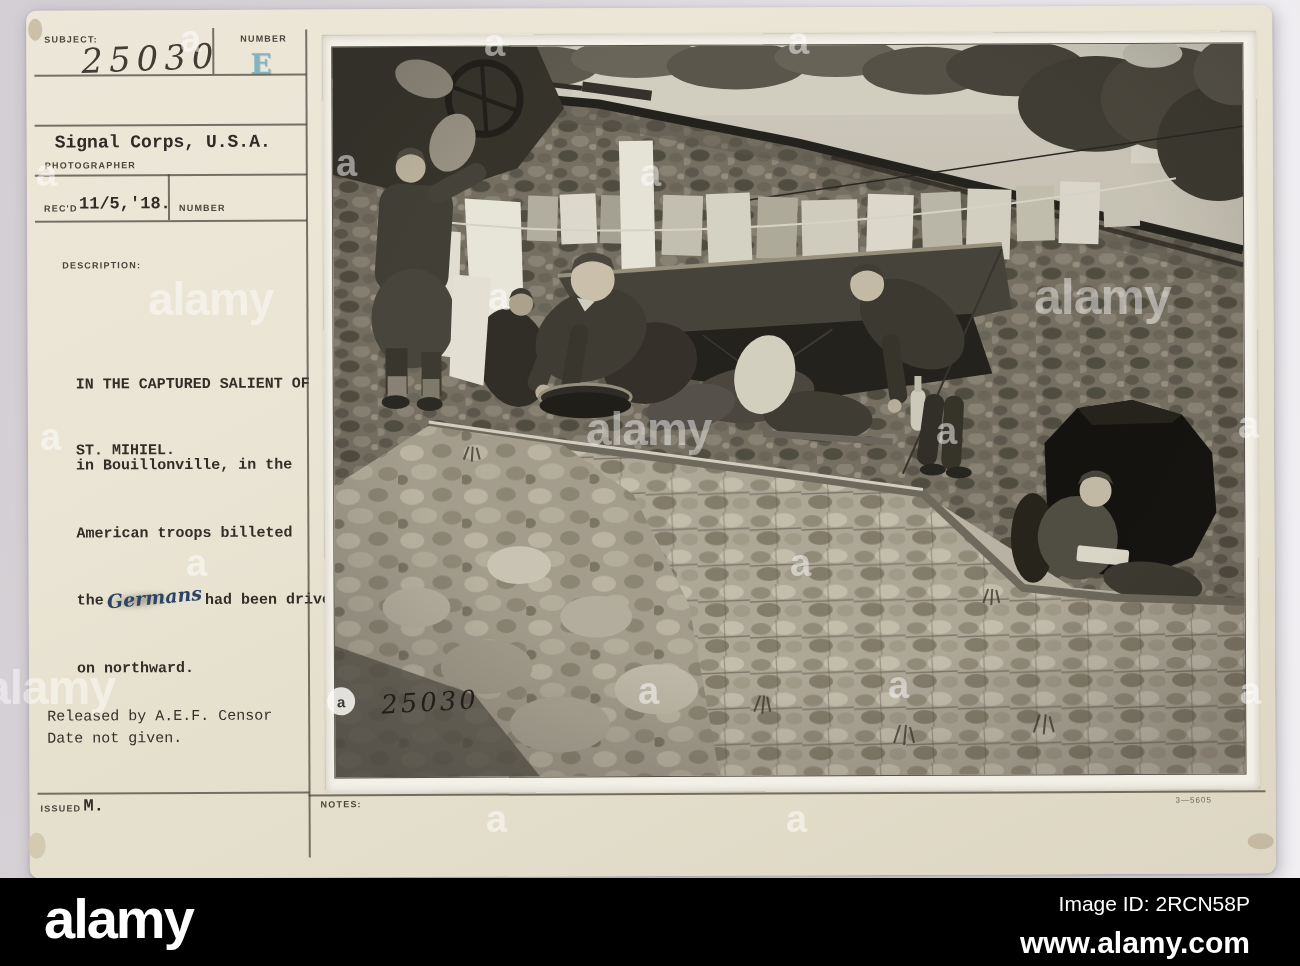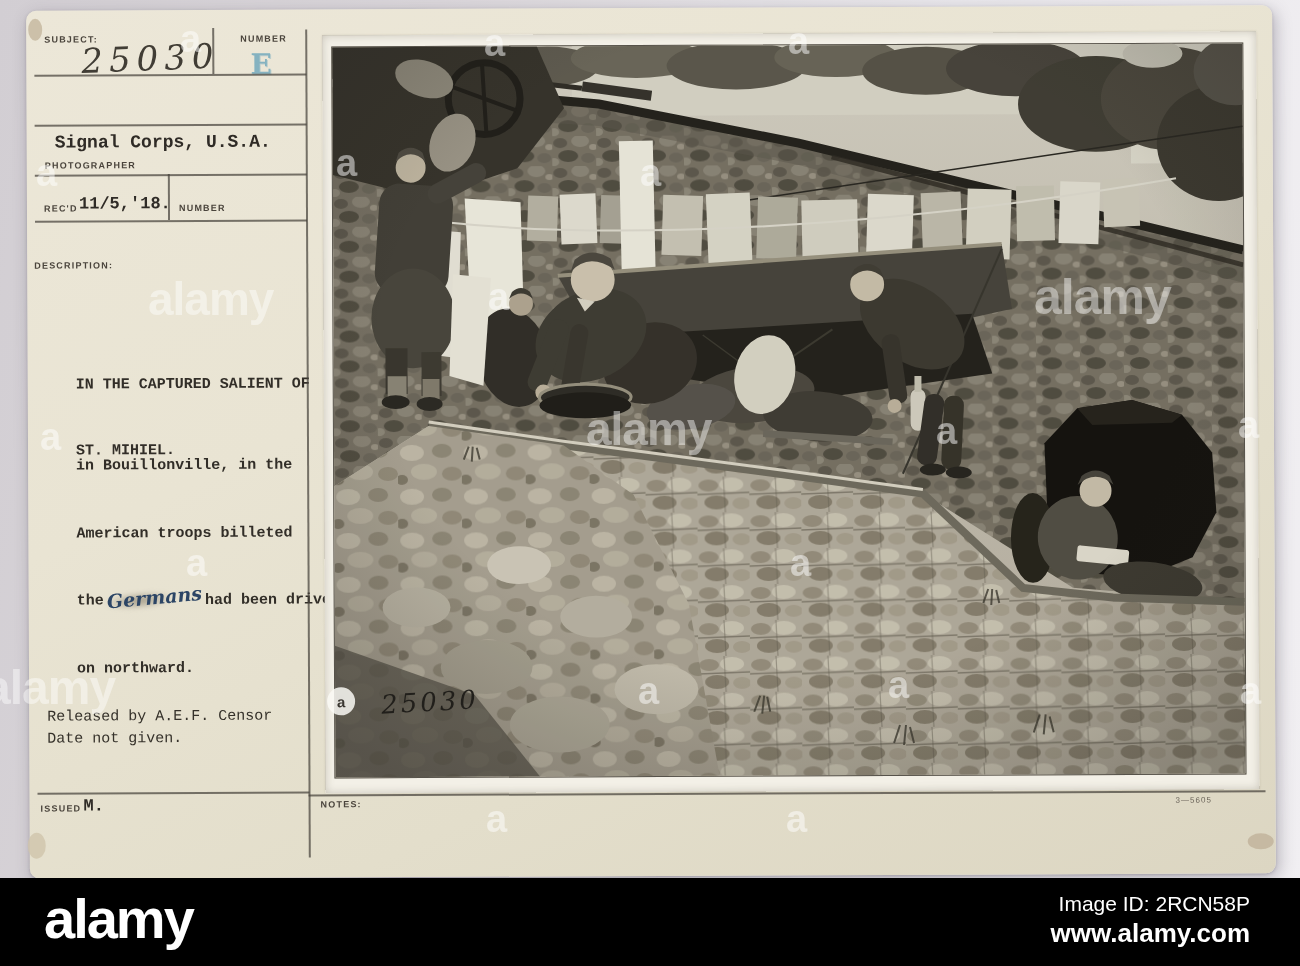--- a/index.html
+++ b/index.html
@@ -39,21 +39,21 @@
                    font-size:26px; letter-spacing:3px; color:#211f1b; transform:rotate(-3deg); }
   .stamp-a { position:absolute; left:2px; top:652px; width:28px; height:28px; border-radius:50%;
              background:rgba(250,249,244,.85); color:#3a3731; font-weight:bold; font-size:15px;
              display:flex; align-items:center; justify-content:center; }
   .print-code { position:absolute; left:1146px; top:790px; font-size:8px; letter-spacing:1px; color:#6b645a; }
   .wm-a { position:absolute; font-weight:bold; font-size:38px; color:rgba(255,255,255,.5); pointer-events:none; }
   .wm-alamy { position:absolute; font-weight:bold; letter-spacing:-1px; color:rgba(255,255,255,.45); pointer-events:none; }
   .footer { position:absolute; left:0; top:878px; width:1300px; height:88px; background:#000; }
   .footer-logo { position:absolute; left:44px; top:8px; font-weight:bold; font-size:56px; letter-spacing:-2px; color:#fff; }
   .footer-id { position:absolute; right:50px; top:14px; font-size:21px; color:#fff; }
-  .footer-site { position:absolute; right:50px; top:40px; font-size:26px; font-weight:bold; color:#fff; }
+  .footer-site { position:absolute; right:50px; top:48px; font-size:30px; font-weight:bold; color:#fff; }
 </style>
 </head>
 <body>
 
 <div class="page">
 
   <div class="card">
     <div class="chip1"></div>
     <div class="chip2"></div>
     <div class="chip3"></div>
@@ -69,21 +69,21 @@
     <div class="typed" style="left:28px; top:122px; font-size:18px;">Signal Corps, U.S.A.</div>
     <div class="lbl" style="left:18px; top:150px;">PHOTOGRAPHER</div>
     <div class="hl" style="left:8px; top:164px; width:272px;"></div>
 
     <div class="lbl" style="left:17px; top:193px;">REC'D</div>
     <div class="typed" style="left:52px; top:184px; font-size:17px;">11/5,'18.</div>
     <div class="vl" style="left:141px; top:164px; height:46px;"></div>
     <div class="lbl" style="left:152px; top:193px;">NUMBER</div>
     <div class="hl" style="left:8px; top:210px; width:272px;"></div>
 
-    <div class="lbl" style="left:7px; top:250px;">DESCRIPTION:</div>
+    <div class="lbl" style="left:35px; top:250px;">DESCRIPTION:</div>
     <div class="desc-head">
       <div>IN THE CAPTURED SALIENT OF</div>
       <div>ST. MIHIEL.</div>
     </div>
     <div class="desc-body">
       <div>in Bouillonville, in the</div>
       <div>American troops billeted</div>
       <div><span>the</span><span class="hand">Germans</span><span>had been driven</span></div>
       <div>on northward.</div>
     </div>

